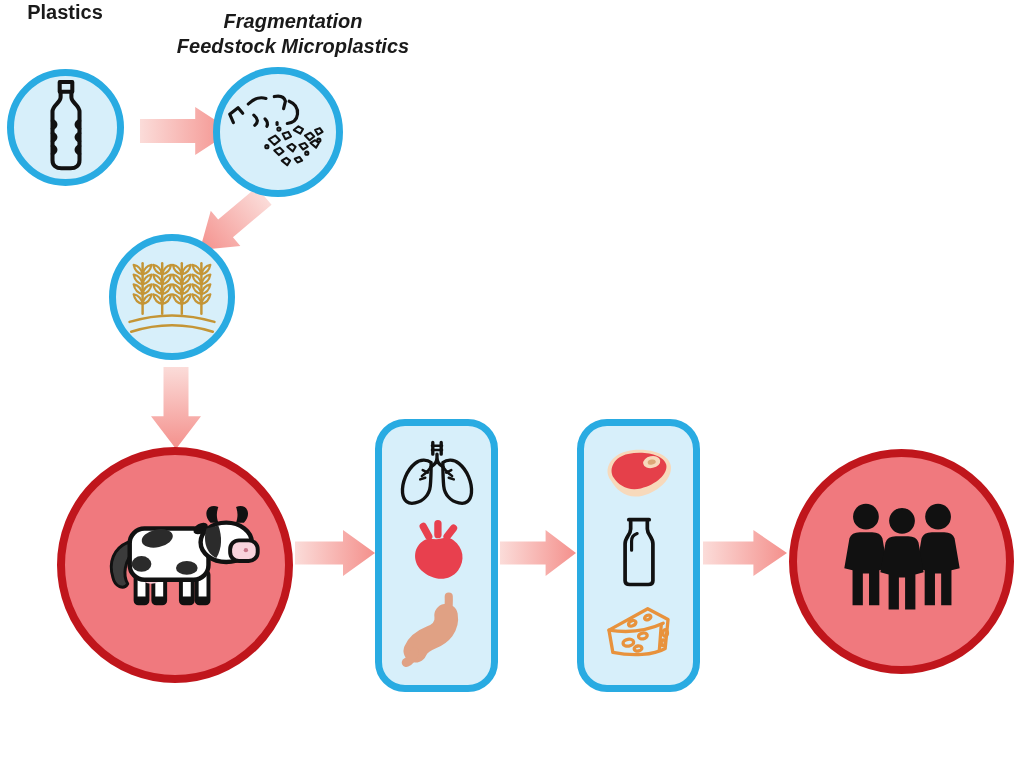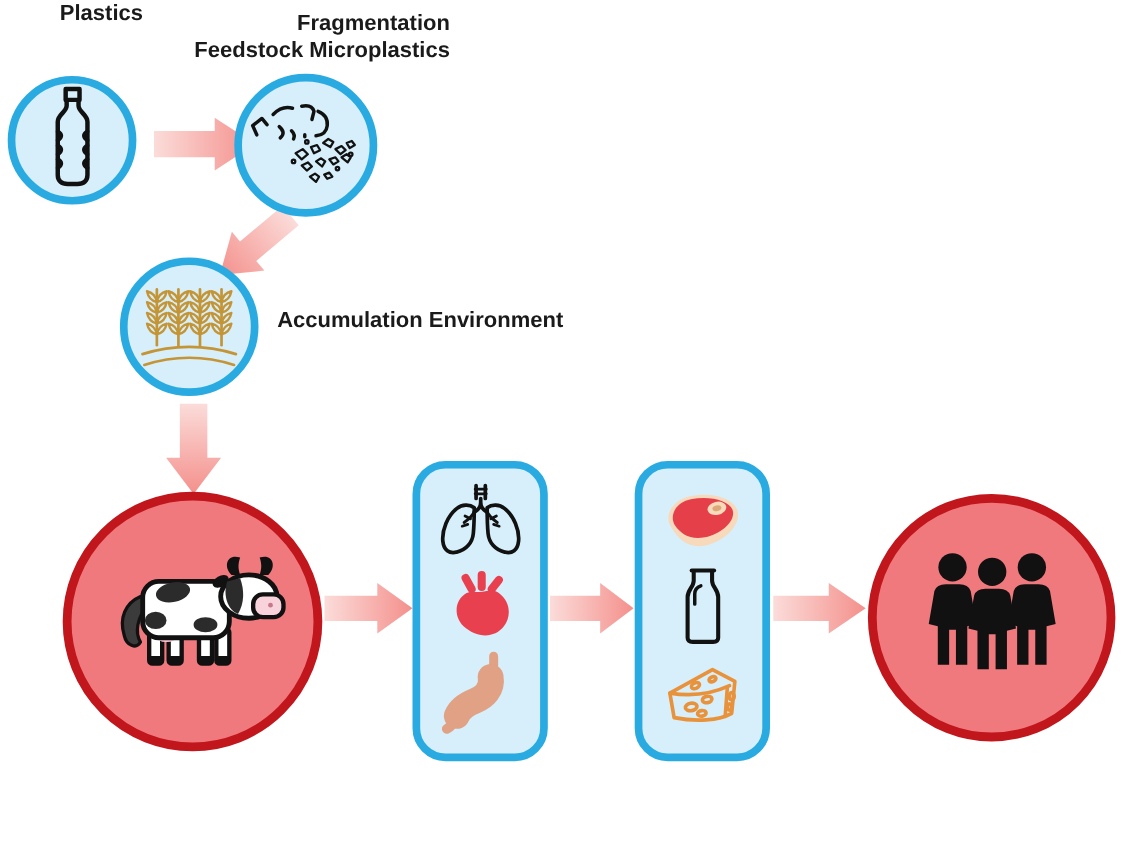--- a/index.html
+++ b/index.html
@@ -24,21 +24,21 @@
     position:absolute;
     background:#D7EFFA; border:7px solid #29ABE2; border-radius:30px;
     display:flex; flex-direction:column; align-items:center;
     justify-content:space-evenly; padding:10px 0;
   }
 
   .lbl {
     position:absolute; font-weight:bold; font-size:20px;
     line-height:25px; color:#1a1a1a; white-space:nowrap;
   }
-  .lbl.center { text-align:right; }
+  .lbl.center { text-align:center; }
 
   .arrow { position:absolute; }
   .arrow svg { display:block; width:100%; height:100%; }
 
   svg { overflow:visible; }
 </style>
 </head>
 <body>
 
 <svg width="0" height="0" style="position:absolute" aria-hidden="true">
@@ -47,27 +47,26 @@
       <stop offset="0" stop-color="#FBDCD9"></stop>
       <stop offset="1" stop-color="#F4908C"></stop>
     </linearGradient>
   </defs>
 </svg>
 
 <div class="stage">
 
   <div class="lbl center" style="left:0; top:32; width:130px;">Plastics</div>
 
-  <div class="lbl center" style="left:149px; top:9px; width:260px;">
+  <div class="lbl center" style="left:163px; top:9px; width:260px;font-style:italic;">
     <div>Fragmentation</div>
     <div>Feedstock Microplastics</div>
   </div>
 
   <div class="lbl" style="left:252px; top:279px;">
-    <div>Accumulation Environment</div>
   </div>
 
 
   <div class="arrow" style="left:140px; top:107px; width:92px; height:48px;">
     <svg viewBox="0 0 100 52" preserveAspectRatio="none">
         <path d="M0,13 H60 V0 L100,26 L60,52 V39 H0 Z" fill="url(#arrowGrad)"></path>
       </svg>
   </div>
 
   <div class="arrow" style="left:190px; top:200px; width:84px; height:46px; transform:rotate(140deg);">

